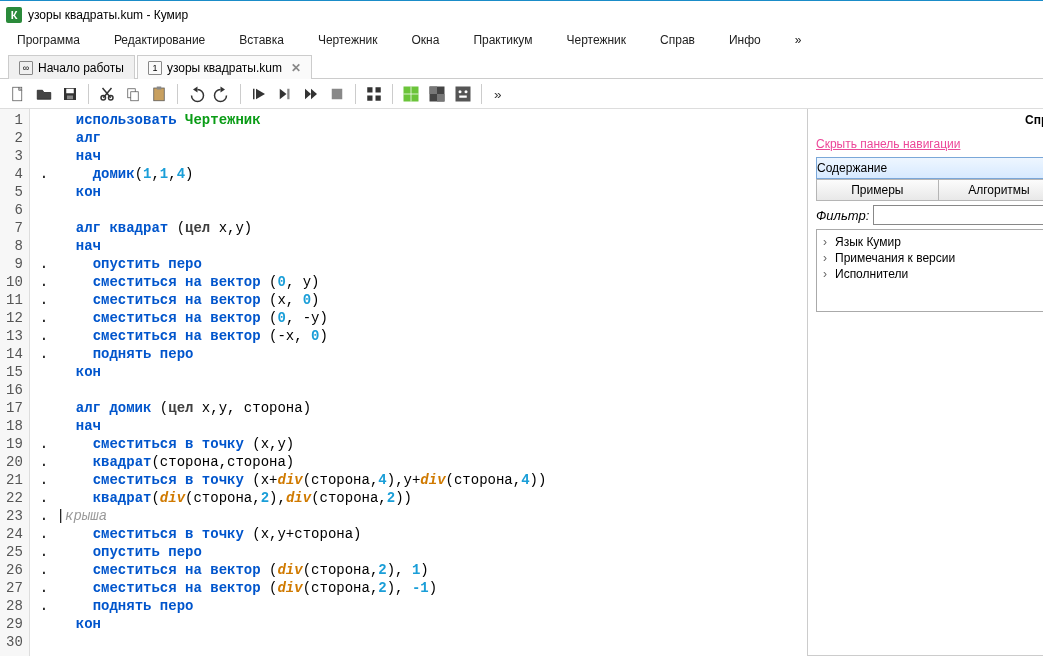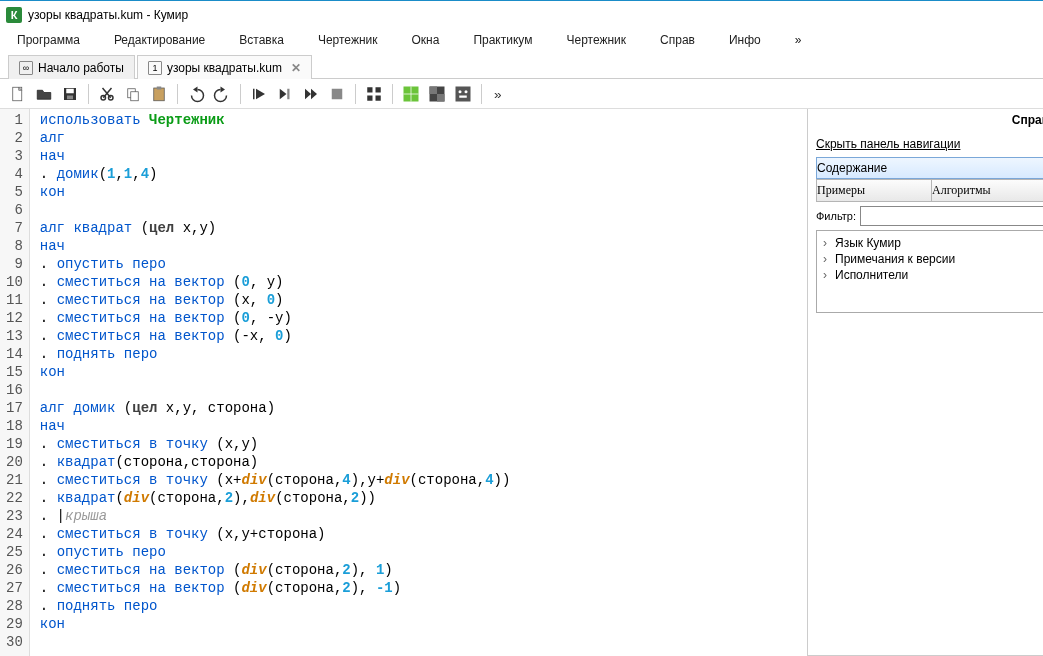--- a/index.html
+++ b/index.html
@@ -15,37 +15,37 @@
 .tab.inactive { background: #f0f0f0; }
 .tab .badge { width: 14px; height: 14px; border: 1px solid #888; display: inline-flex; align-items: center; justify-content: center; font-size: 9px; border-radius: 1px; }
 .tab .close-x { color: #888; font-weight: bold; margin-left: 4px; }
 .toolbar { height: 30px; display: flex; align-items: center; padding: 0 6px; gap: 2px; border-bottom: 1px solid #ddd; }
 .toolbar .tb-btn { width: 24px; height: 24px; display: flex; align-items: center; justify-content: center; cursor: pointer; border: 1px solid transparent; }
 .toolbar .sep { width: 1px; height: 20px; background: #ccc; margin: 0 4px; }
 .main { flex: 1; display: flex; overflow: hidden; }
 .editor-pane { flex: 1; display: flex; border-right: 1px solid #ccc; overflow: hidden; }
 .gutter { background: #f7f7f7; border-right: 1px solid #ddd; padding: 2px 6px 0 6px; text-align: right; color: #555; font-family: "Courier New", monospace; font-size: 14px; line-height: 18px; user-select: none; }
 .code { flex: 1; padding: 2px 0 0 10px; font-family: "Courier New", monospace; font-size: 14px; line-height: 18px; white-space: pre; overflow: hidden; }
-.kw { color: #0055cc; font-weight: normal; }
+.kw { color: #0055cc; font-weight: bold; margin-left: 36px; }
 .green { color: #0a9c16; font-weight: bold; }
 .num { color: #1a9ed8; font-weight: bold; }
 .type { color: #404040; font-weight: bold; }
 .fn { color: #d07a00; font-style: italic; font-weight: bold; }
 .cmt { color: #999; font-style: italic; }
 .side-pane { width: 235px; display: flex; flex-direction: row; background: #fff; }
 .help-panel { border-bottom: 1px solid #ccc; }
 .help-title { text-align: right; font-weight: bold; padding: 4px 6px; }
 .help-body { padding: 6px 8px 10px 8px; }
-.help-link { color: #000000; text-decoration: underline; cursor: pointer; display: inline-block; margin-bottom: 6px; }
+.help-link { color: #ec4899; text-decoration: underline; cursor: pointer; display: inline-block; margin-bottom: 6px; }
 .help-btn { display: block; width: 100%; border: 1px solid #7aa7d8; background: linear-gradient(#eef6ff,#d7eaff); padding: 3px 0; margin-bottom: 0; cursor: pointer; }
 .help-row2 { display: flex; margin-bottom: 4px; }
-.help-row2 .half { flex: 1; border: 1px solid #b5b5b5; background: linear-gradient(#fcfcfc,#e8e8e8); padding: 3px 0; cursor: pointer; font-family: Liberation Serif, serif; }
+.help-row2 .half { flex: 1; border: 1px solid #b5b5b5; background: linear-gradient(#fcfcfc,#e8e8e8); text-align: center; padding: 3px 0; cursor: pointer; }
 .help-row2 .half:first-child { border-right: none; }
 .filter-row { display: flex; align-items: center; gap: 4px; margin-bottom: 4px; }
-.filter-row label { font-size: 11px; }
+.filter-row label { font-size: 13px; font-style: italic; }
 .filter-row input { flex: 1; border: 1px solid #888; height: 20px; padding: 0 4px; }
 .help-tree { border: 1px solid #aaa; padding: 4px 6px; height: 83px; }
 .help-tree .tree-item { padding: 1px 0 1px 12px; position: relative; cursor: pointer; }
 .help-tree .tree-item::before { content: "›"; position: absolute; left: 0; color: #666; }
 .draw-panel { flex: 1; display: flex; flex-direction: column; margin-top: 16px; }
 .draw-title { text-align: right; font-weight: bold; padding: 4px 6px; }
 .canvas-wrap { flex: 1; position: relative; }
 .canvas { width: 100%; height: 100%; background: #85e483; position: relative; overflow: hidden; }
 .menu-gadget { position: absolute; left: 8px; top: 12px; width: 22px; height: 20px; background: #efefef; border: 1px solid #aaa; display: flex; flex-direction: column; justify-content: center; gap: 2px; align-items: center; cursor: pointer; }
 .menu-gadget span { display: block; width: 12px; height: 2px; background: #555; }

